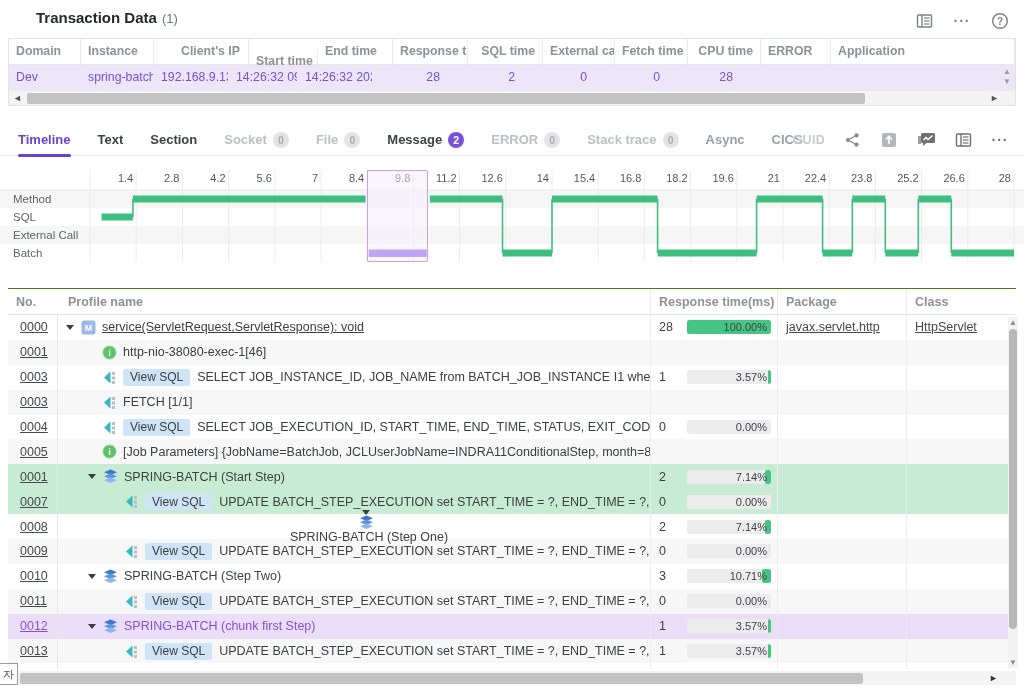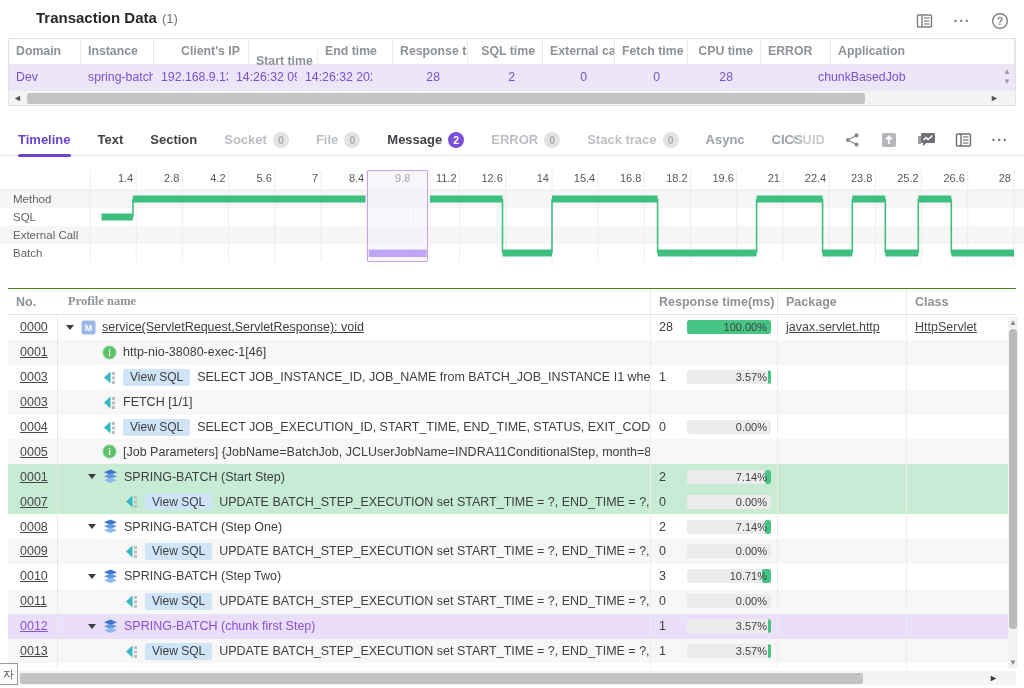--- a/index.html
+++ b/index.html
@@ -133,21 +133,20 @@
         <span class="tcell" style="width: 73px;">spring-batch</span>
         <span class="tcell" style="width: 75px;">192.168.9.136</span>
         <span class="tcell" style="width: 69px;">14:26:32 090</span>
         <span class="tcell" style="width: 75px;">14:26:32 202</span>
         <span class="tcell r" style="width: 75px;">28</span>
         <span class="tcell r" style="width: 75px;">2</span>
         <span class="tcell r" style="width: 72px;">0</span>
         <span class="tcell r" style="width: 73px;">0</span>
         <span class="tcell r" style="width: 73px;">28</span>
         <span class="tcell" style="width: 70px;"></span>
-        <span class="tcell" style="flex: 1 1 0%;">chunkBasedJob</span>
         <span class="vspin">▲<br>▼</span>
       </div>
     <div class="hscroll">
       <span class="harrow" style="left:4px;">◄</span>
       <span class="hthumb" style="left:18px;width:838px;"></span>
       <span class="harrow" style="right:16px;">►</span>
     </div>
   </div>
 
   <div id="tabbar">
@@ -307,21 +306,21 @@
         <rect x="918.3000000000001" y="29.5" width="33" height="7" fill="#3fbf7f"></rect>
         <rect x="951.3000000000001" y="83.5" width="62.69999999999995" height="7" fill="#3fbf7f"></rect>
         <rect x="368.7" y="83.5" width="58.04999999999999" height="7.5" fill="#8a5ced"></rect>
       </svg>
     <div id="tlSel" style="left: 367.2px; width: 61.05px; top: 4px; height: 92px;"></div>
   </div>
 
   <div id="profile">
     <div id="pHeader">
         <span class="pcell" style="width: 50px; align-self: stretch; display: flex; align-items: center;">No.</span>
-        <span class="pcell" style="width: 592px; padding-left: 10px; align-self: stretch; display: flex; align-items: center; font-family: Liberation Serif, serif;">Profile name</span>
+        <span class="pcell" style="width: 592px; padding-left: 10px; align-self: stretch; display: flex; align-items: center;">Profile name</span>
         <span class="pcell" style="width: 127px; border-left: 1px solid rgb(237, 237, 237); align-self: stretch; display: flex; align-items: center;">Response time(ms)</span>
         <span class="pcell" style="width: 129px; border-left: 1px solid rgb(237, 237, 237); align-self: stretch; display: flex; align-items: center;">Package</span>
         <span class="pcell" style="width: 100px; border-left: 1px solid rgb(237, 237, 237); align-self: stretch; display: flex; align-items: center;">Class</span>
       </div>
     <div id="pRows">
         <div class="prow">
           <span class="c-no">
             <span class="nolink">0000</span>
           </span>
           <span class="c-name" style="padding-left: 8px;">
@@ -501,21 +500,21 @@
               <span class="plabel">0.00%</span>
             </span>
           </span>
           <span class="c-pkg"></span>
           <span class="c-cls"></span>
         </div>
         <div class="prow">
           <span class="c-no">
             <span class="nolink">0008</span>
           </span>
-          <span class="c-name" style="padding-left: 30px;">
+          <span class="c-name" style="padding-left: 30px; flex-direction: column;">
             <span class="expander"></span>
             <span style="display: flex;">
               <svg class="picon" width="15" height="15" viewBox="0 0 15 15">
                 <polygon points="7.5,0.5 14,3.2 7.5,6 1,3.2" fill="#3f74cf"></polygon>
                 <polygon points="7.5,4.5 14,7.2 7.5,10 1,7.2" fill="#5e95e0"></polygon>
                 <polygon points="7.5,8.5 14,11.2 7.5,14 1,11.2" fill="#8cb8f0"></polygon>
               </svg>
             </span>
             <span class="ptext">SPRING-BATCH (Step One)</span>
           </span>

